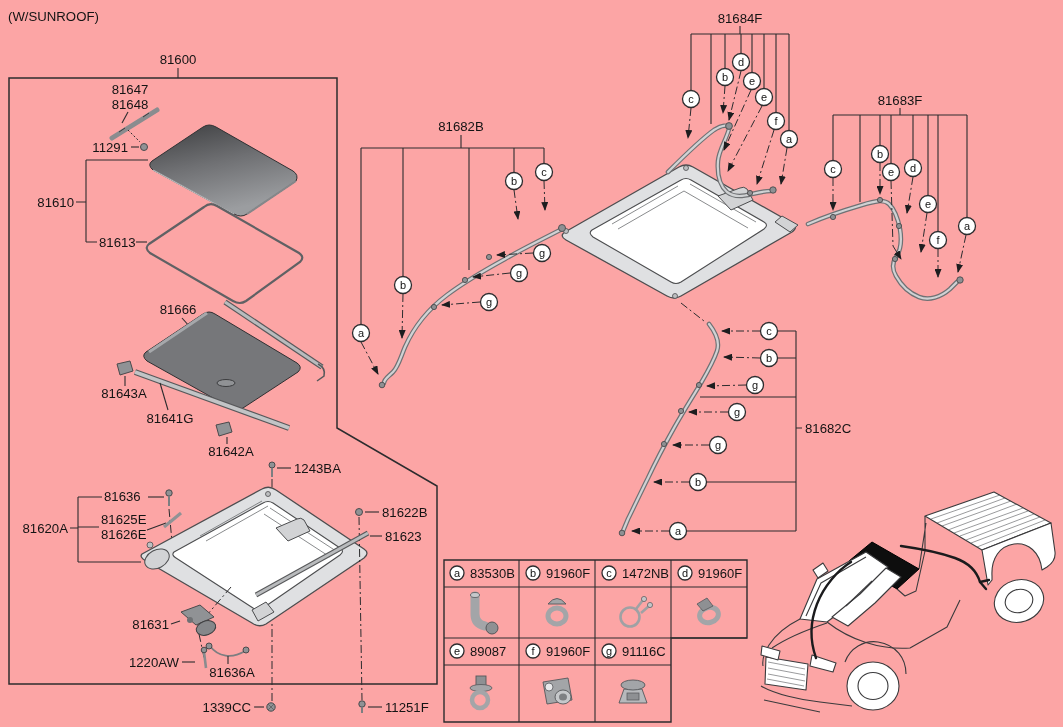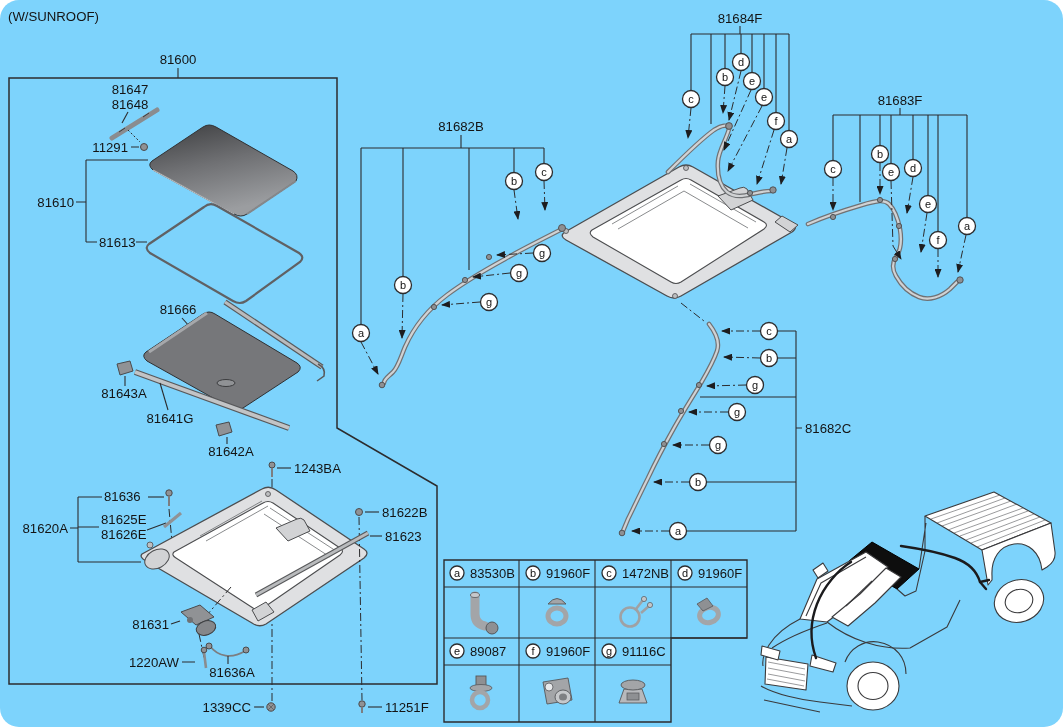--- a/index.html
+++ b/index.html
@@ -1,17 +1,17 @@
 <!DOCTYPE html>
 <html><head>
 <meta charset="utf-8">
 <style>
   html,body { margin:0; padding:0; background:#ffffff; }
-  .stage { position:relative; width:1063px; height:727px; background:#7dd3fc; overflow:hidden;
-           font-family:"Liberation Sans", sans-serif;border-radius:19px; }
+  .stage { position:relative; width:1063px; height:727px; background:#fca5a5; overflow:hidden;
+           font-family:"Liberation Sans", sans-serif; }
   svg text { font-family:"Liberation Sans", sans-serif; }
   .pl { font-size:13.2px; fill:#141414; }
   .cl { font-size:11px; fill:#141414; text-anchor:middle; }
   .lgp { font-size:13px; fill:#141414; }
   .ln { stroke:#2c2c2e; stroke-width:1.1; fill:none; }
   .bx { stroke:#2c2c2e; stroke-width:1.5; fill:none; }
   .dd { stroke:#2c2c2e; stroke-width:1; fill:none; stroke-dasharray:8 3 2 3; }
   .dt { stroke:#2c2c2e; stroke-width:1; fill:none; stroke-dasharray:2 2; }
   .co { fill:#ffffff; stroke:#2c2c2e; stroke-width:1.3; }
   .hO { stroke:#6f7174; stroke-width:4.6; fill:none; stroke-linecap:round; }

